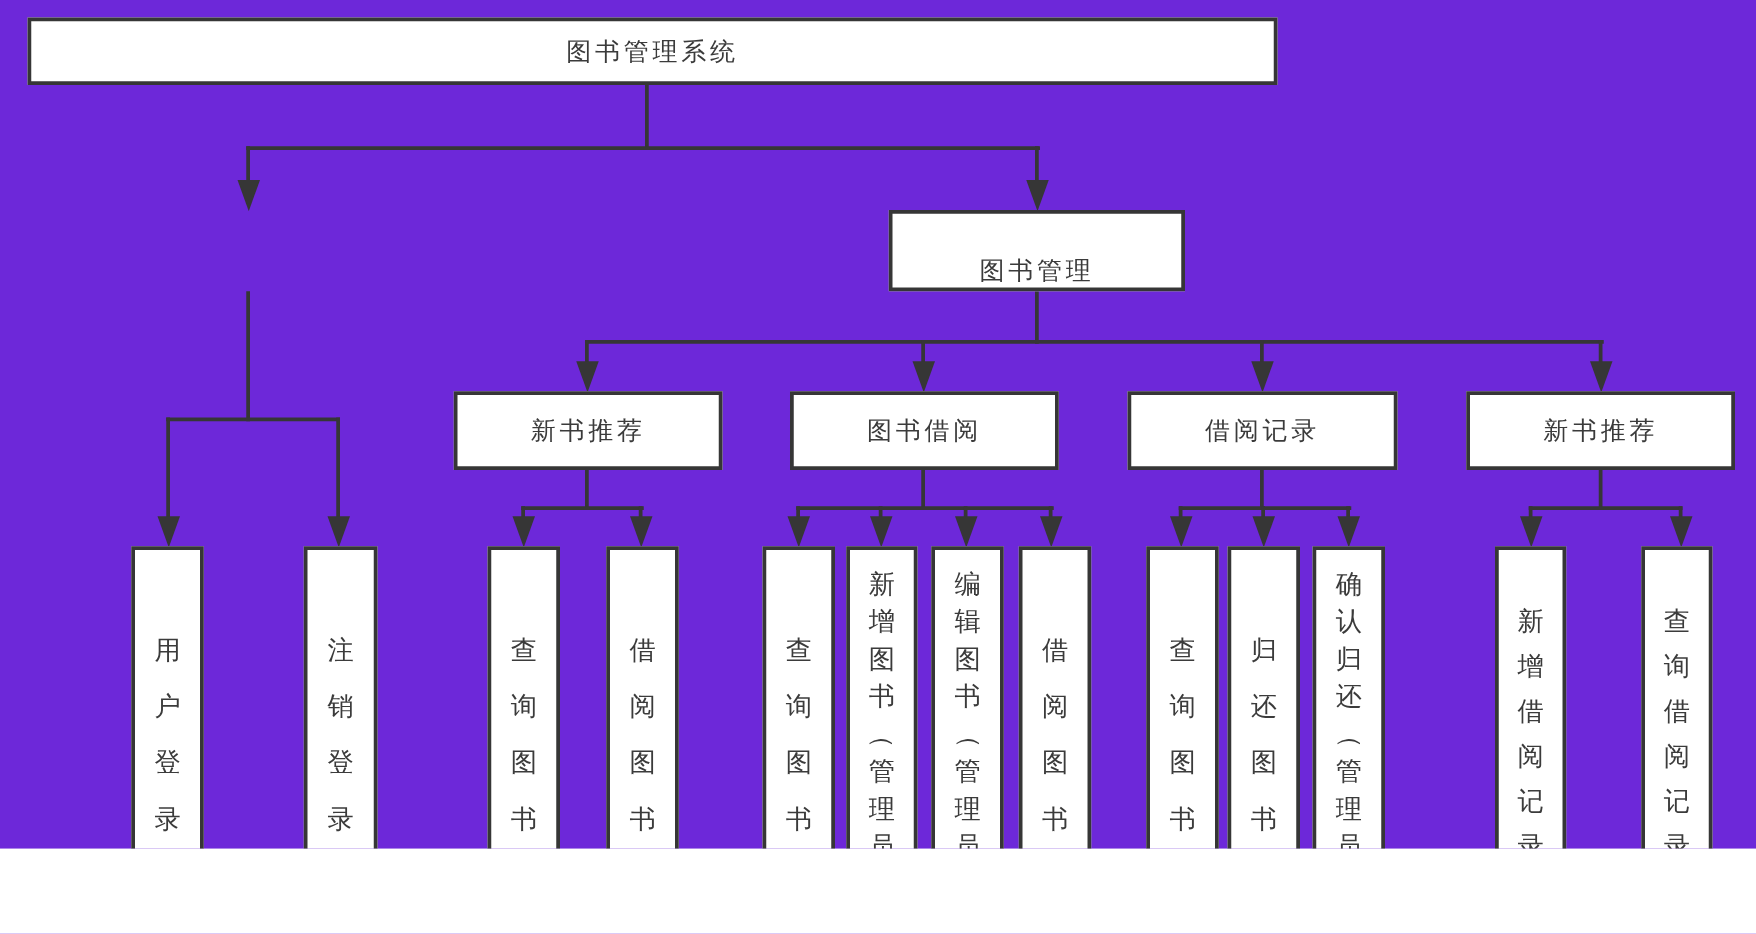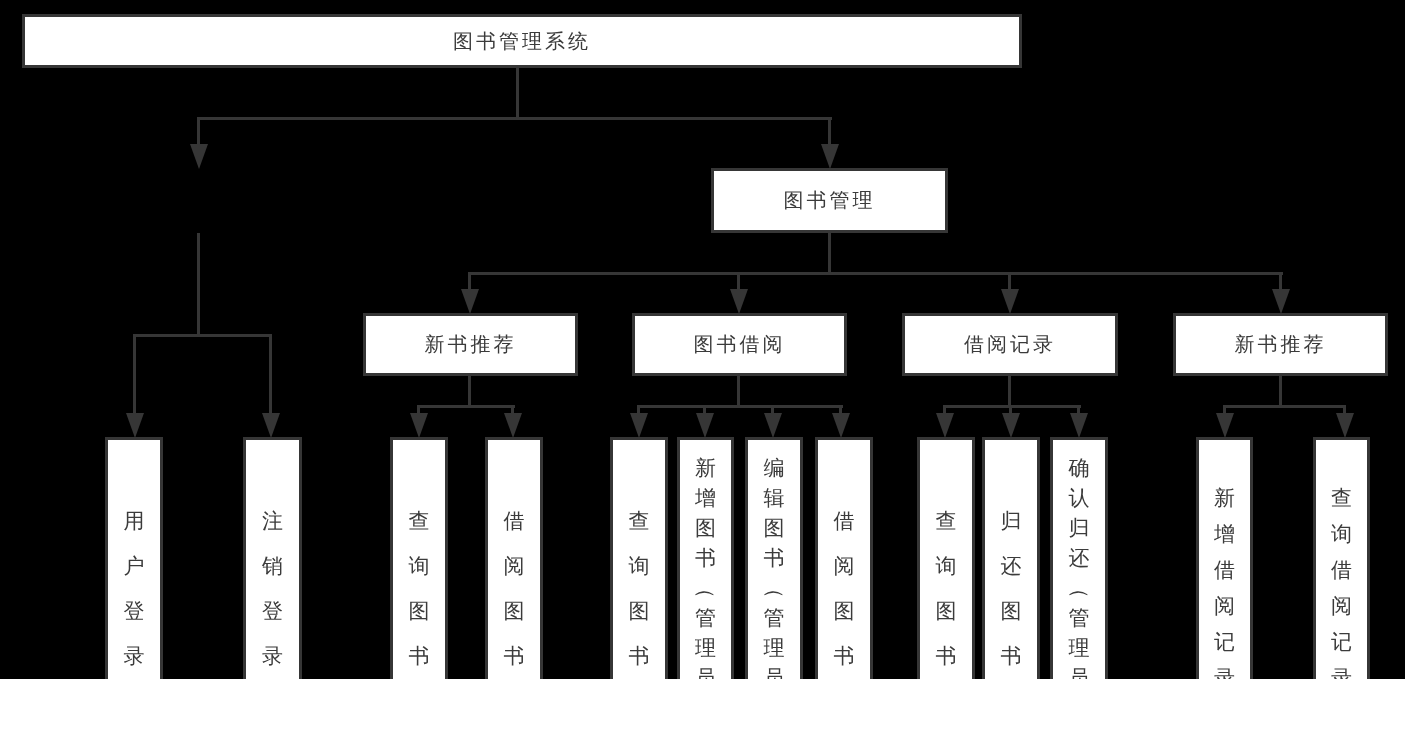--- a/index.html
+++ b/index.html
@@ -5,21 +5,21 @@
   html, body {
     margin: 0;
     padding: 0;
     background: #ffffff;
     font-family: "Liberation Sans", sans-serif;
   }
   .canvas {
     position: relative;
     width: 1405px;
     height: 679px;
-    background: #000000;
+    background: #6d28d9;
     overflow: hidden;
   }
   
   .hbox {
     position: absolute;
     box-sizing: border-box;
     border: 3px solid #363636;
     background: #ffffff;
     display: flex;
     align-items: center;
@@ -79,21 +79,21 @@
 </head>
 <body>
 
 <div class="canvas">
 
   <div class="hbox" style="left:22px; top:14px; width:1000px; height:54px;">
     <span>图书管理系统</span>
   </div>
 
 
-  <div class="hbox" style="left:711px; top:168px; width:237px; height:65px;">
+  <div class="hbox" style="left:711px; top:168px; width:237px; height:65px;align-items:flex-end;">
     <span>图书管理</span>
   </div>
 
   <div class="hbox" style="left:632px; top:313px; width:215px; height:63px;">
     <span>图书借阅</span>
   </div>
 
   <div class="hbox" style="left:363px; top:313px; width:215px; height:63px;">
     <span>新书推荐</span>
   </div>

